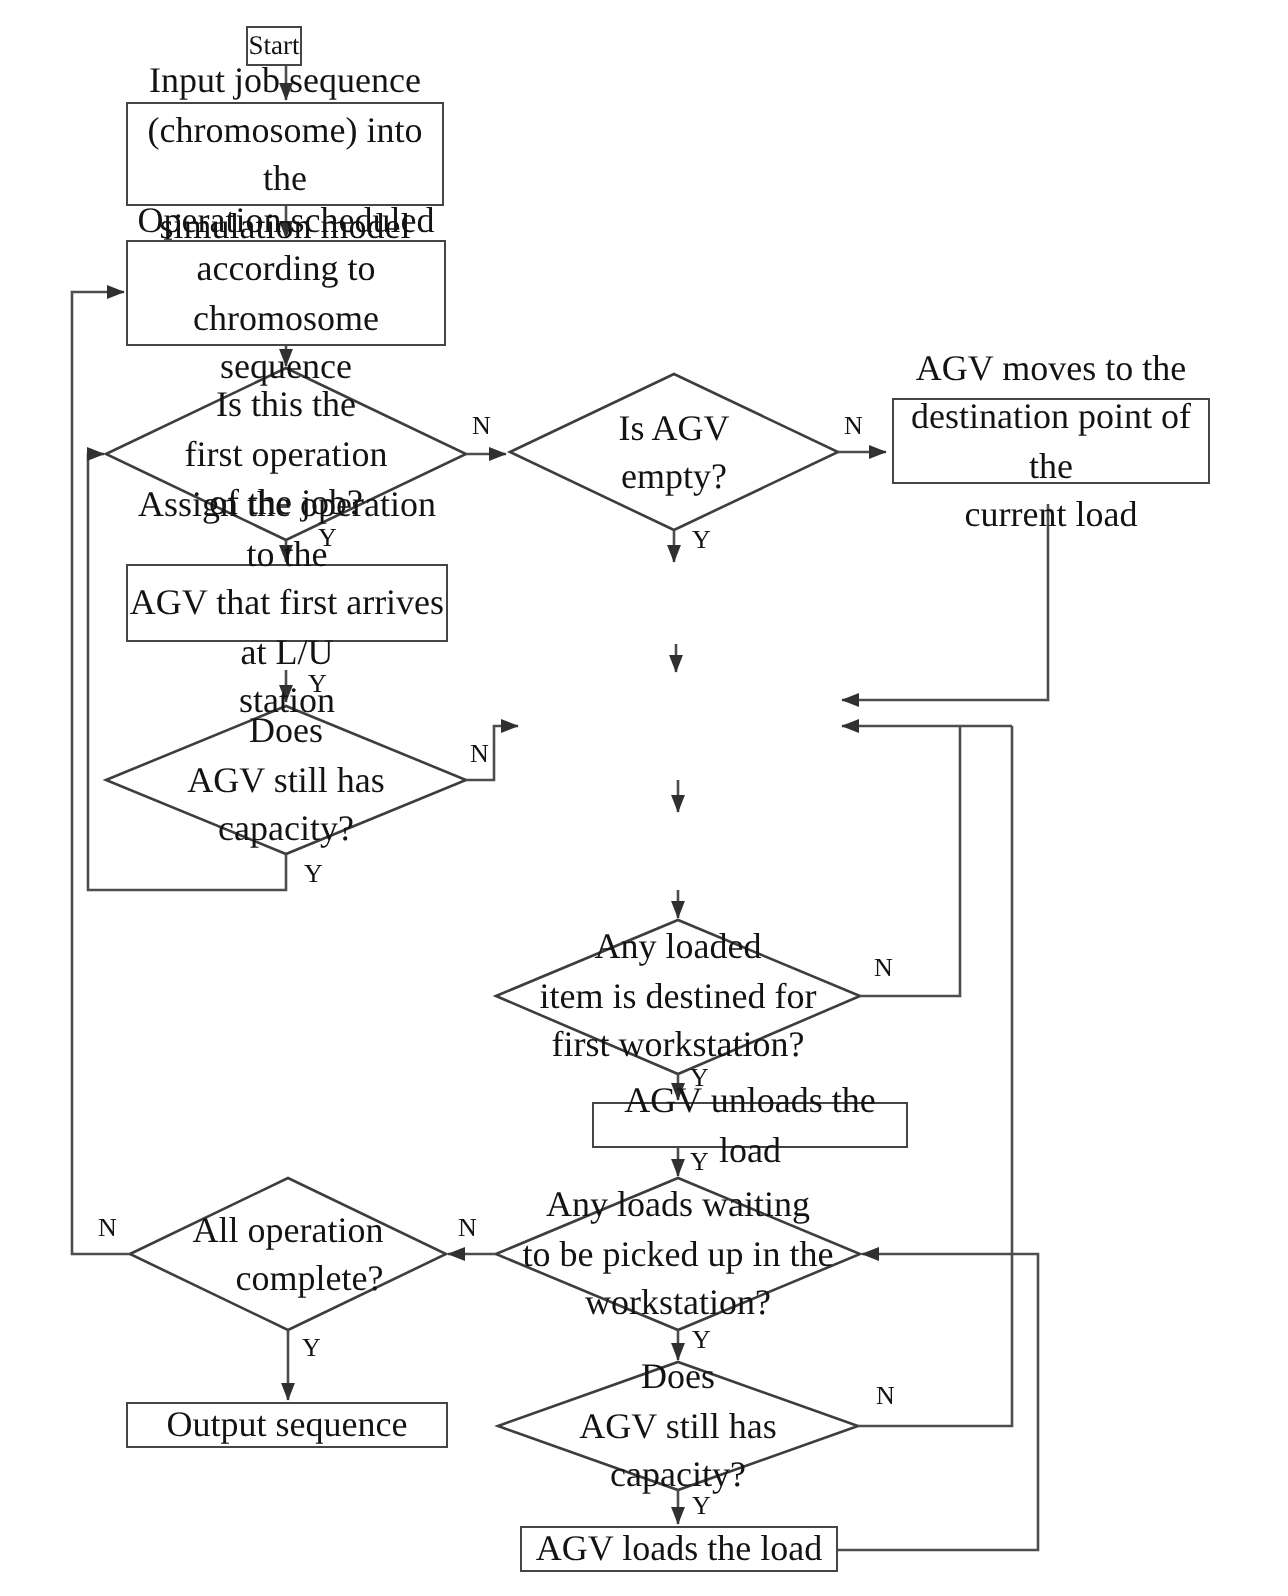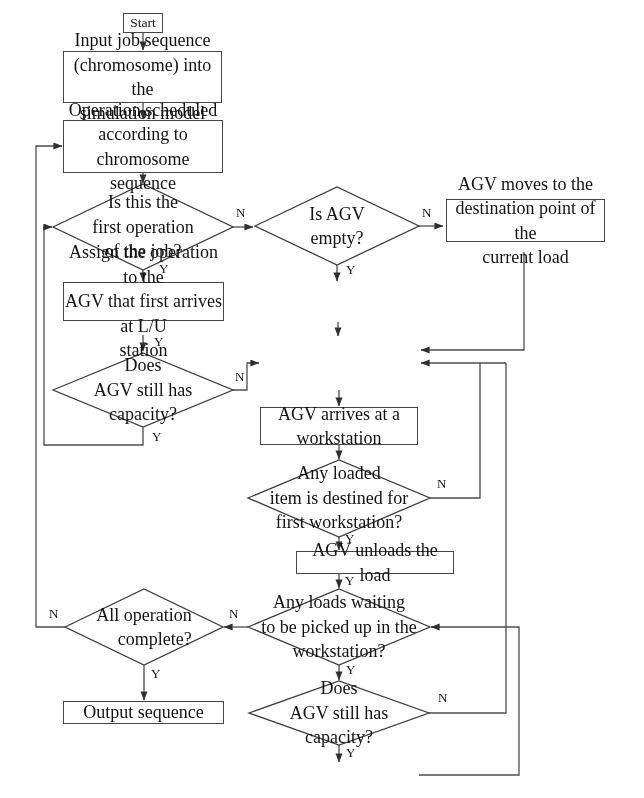--- a/index.html
+++ b/index.html
@@ -63,37 +63,36 @@
       <polyline points="248,627 224,627" marker-end="url(#arr)"></polyline>
       <polyline points="339,665 339,680" marker-end="url(#arr)"></polyline>
       <polyline points="429,713 506,713 506,363"></polyline>
       <polyline points="339,745 339,762" marker-end="url(#arr)"></polyline>
       <polyline points="419,775 519,775 519,627 431,627" marker-end="url(#arr)"></polyline>
       <polyline points="65,627 36,627 36,146 62,146" marker-end="url(#arr)"></polyline>
       <polyline points="144,665 144,700" marker-end="url(#arr)"></polyline>
     </g>
   </svg>
 
-  <div class="node rect startbox" style="left:123px;top:13px;width:40px;height:20px;">Start</div>
+  <div class="node rect startbox" style="left:123px;top:13px;width:28px;height:20px;">Start</div>
   <div class="node rect" style="left:63px;top:51px;width:159px;height:52px;">Input job sequence
 (chromosome) into the
 simulation model</div>
   <div class="node rect" style="left:63px;top:120px;width:160px;height:53px;">Operation scheduled
 according to chromosome
 sequence</div>
   <div class="node rect" style="left:446px;top:199px;width:159px;height:43px;font-family:Liberation Serif, serif;">AGV moves to the
 destination point of the
 current load</div>
   <div class="node rect" style="left:63px;top:282px;width:161px;height:39px;">Assign the operation to the
 AGV that first arrives at L/U
 station</div>
-  <div class="node rect" style="left:260px;top:407px;width:158px;height:38px;">AGV arrives at a
-workstation</div>
   <div class="node rect" style="left:260px;top:551px;width:158px;height:23px;margin-left:36px;">AGV unloads the load</div>
   <div class="node rect" style="left:63px;top:701px;width:161px;height:23px;">Output sequence</div>
+  <div class="node rect" style="left:260px;top:763px;width:159px;height:23px;">AGV loads the load</div>
 
   <div class="node dtext" style="left:68px;top:198px;width:150px;height:58px;">Is this the
 first operation
 of the job?</div>
   <div class="node dtext" style="left:277px;top:206px;width:120px;height:40px;">Is AGV
 empty?</div>
   <div class="node dtext" style="left:73px;top:362px;width:140px;height:56px;">Does
 AGV still has
 capacity?</div>
   <div class="node dtext" style="left:259px;top:470px;width:160px;height:56px;">Any loaded

